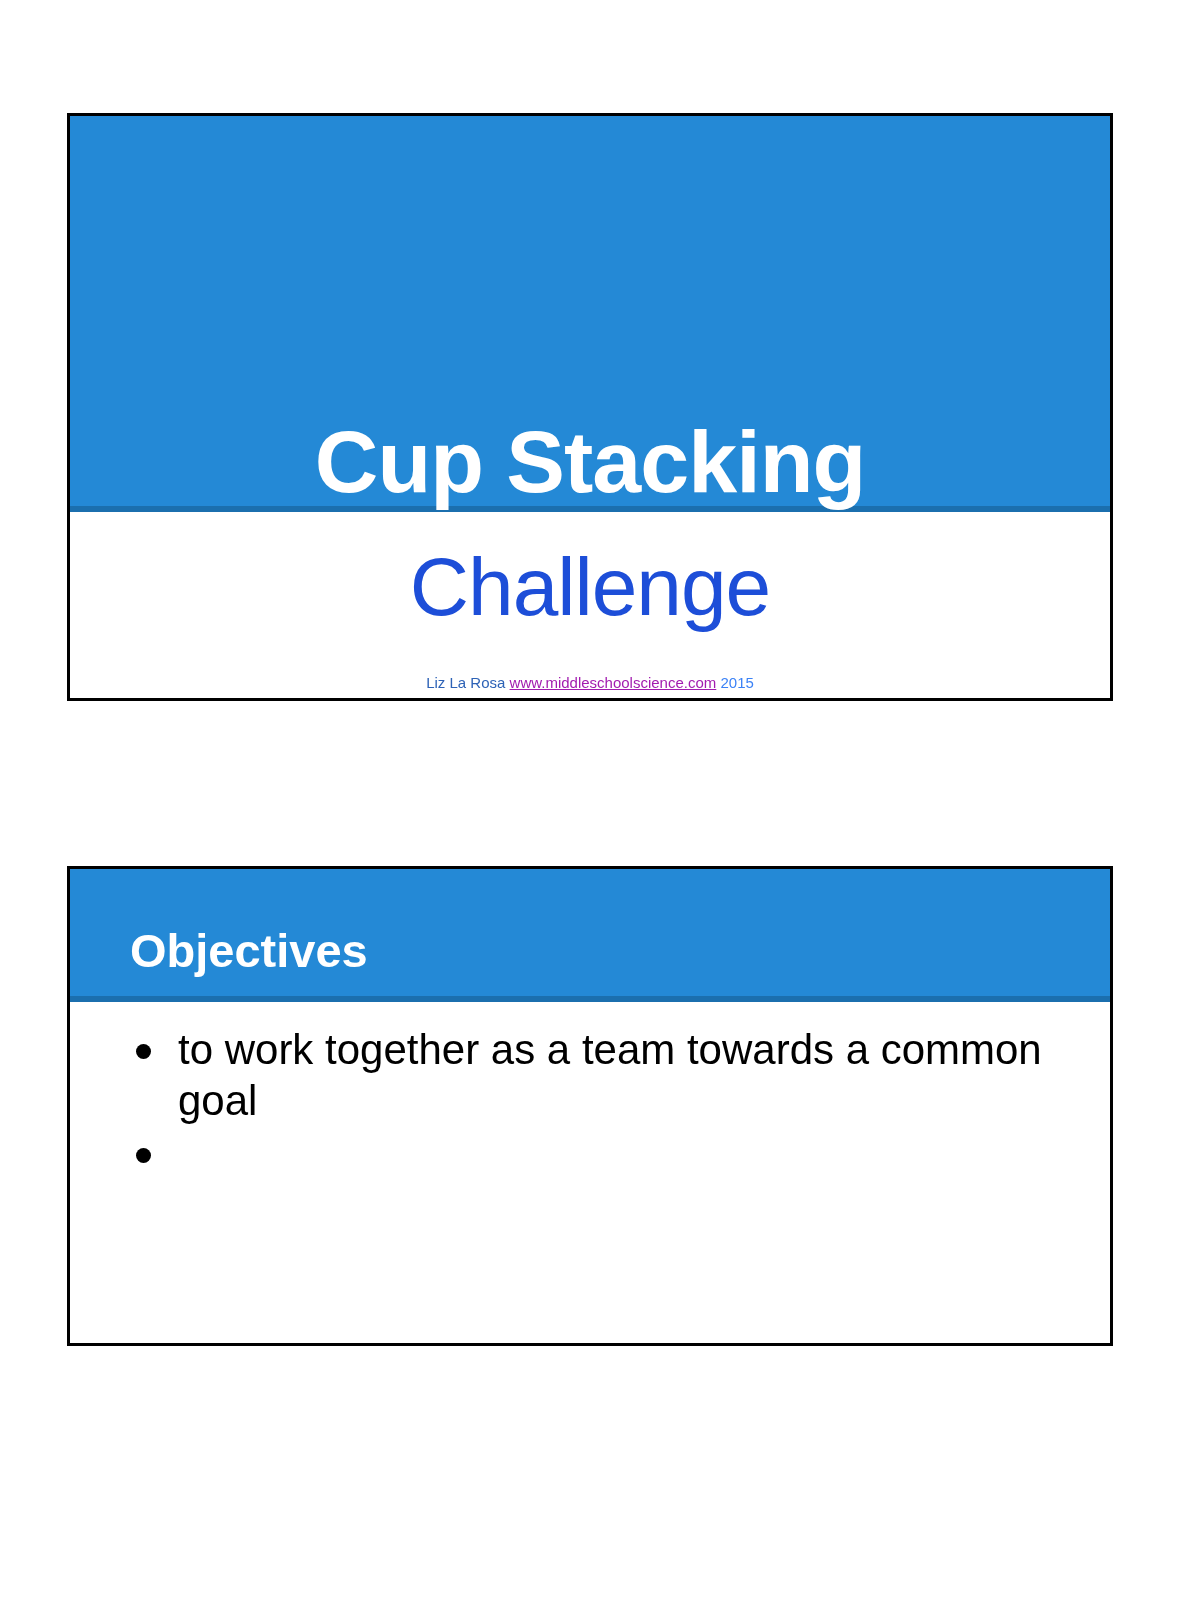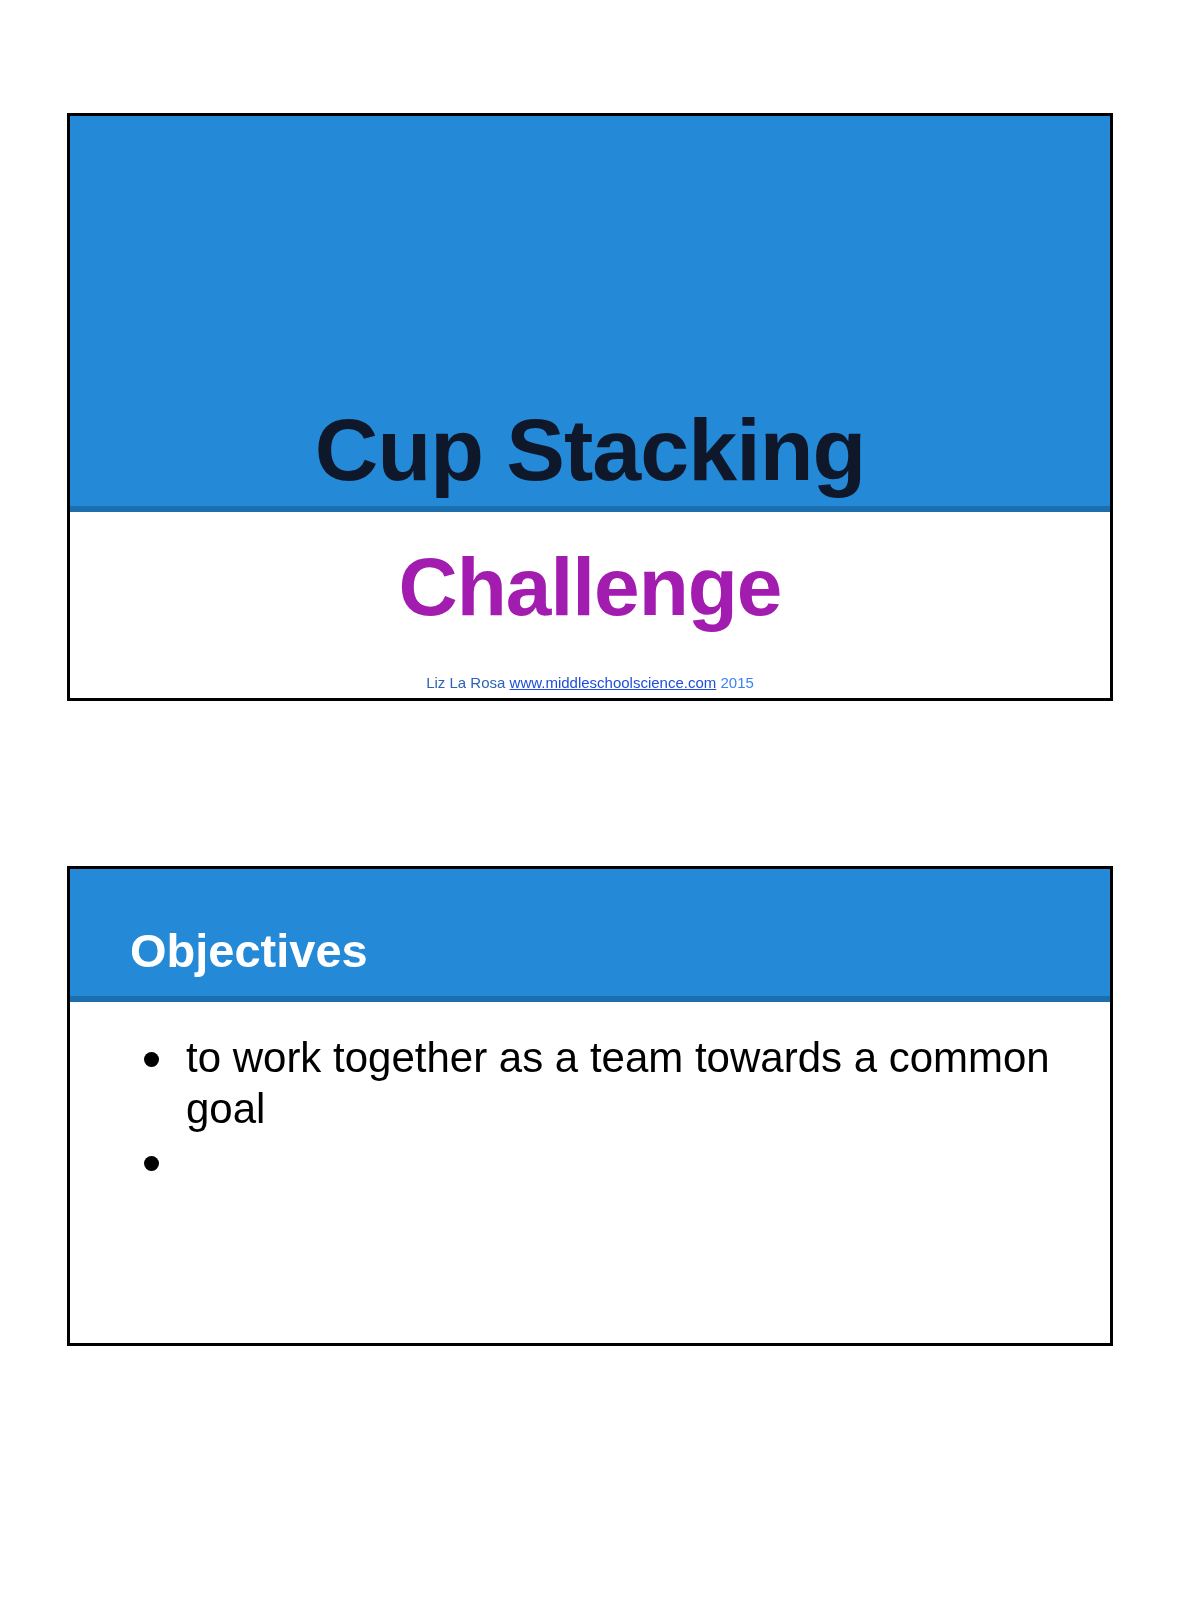--- a/index.html
+++ b/index.html
@@ -37,62 +37,61 @@
     width: 100%;
     height: 396px;
     background: #2489d6;
     border-bottom: 6px solid #1b6fae;
     box-sizing: border-box;
     display: flex;
     align-items: flex-end;
     justify-content: center;
   }
   #slide-title .title-text {
-    color: #0f172a;
+    color: #ffffff;
     font-size: 88px;
     font-weight: bold;
     line-height: 1.0;
     letter-spacing: -1px;
-    padding-bottom: 12px;
     white-space: nowrap;
     text-align: center;
   }
   #slide-title .body-area {
     position: absolute;
     left: 0;
     top: 396px;
     width: 100%;
     bottom: 0;
     background: #ffffff;
   }
   #slide-title .subtitle-text {
     position: absolute;
     left: 0;
     right: 0;
     top: 34px;
     text-align: center;
-    color: #a21caf;
+    color: #1d4ed8;
     font-size: 82px;
-    font-weight: bold;
+    font-weight: normal;
     line-height: 1.0;
     letter-spacing: -1px;
   }
   #slide-title .attribution {
     position: absolute;
     left: 0;
     right: 0;
     top: 162px;
     text-align: center;
     font-size: 15px;
     color: #2d62b6;
     white-space: nowrap;
   }
   #slide-title .attribution .attrib-link {
     text-decoration: underline;
-    color: #1d4ed8;
+    color: #a21caf;
   }
   #slide-title .attribution .attrib-year {
     color: #3b82f6;
   }
 
   
   #slide-objectives {
     left: 67px;
     top: 866px;
     width: 1046px;
@@ -123,21 +122,21 @@
     left: 0;
     top: 133px;
     width: 100%;
     bottom: 0;
     background: #ffffff;
     padding: 22px 40px 0 52px;
     box-sizing: border-box;
   }
   .bullet-list {
     list-style: none;
-    margin: 8px;
+    margin: 0;
     padding: 0;
   }
   .bullet-item {
     position: relative;
     padding-left: 56px;
     font-size: 42px;
     line-height: 1.22;
     color: #000000;
     margin: 0 0 2px 0;
   }

